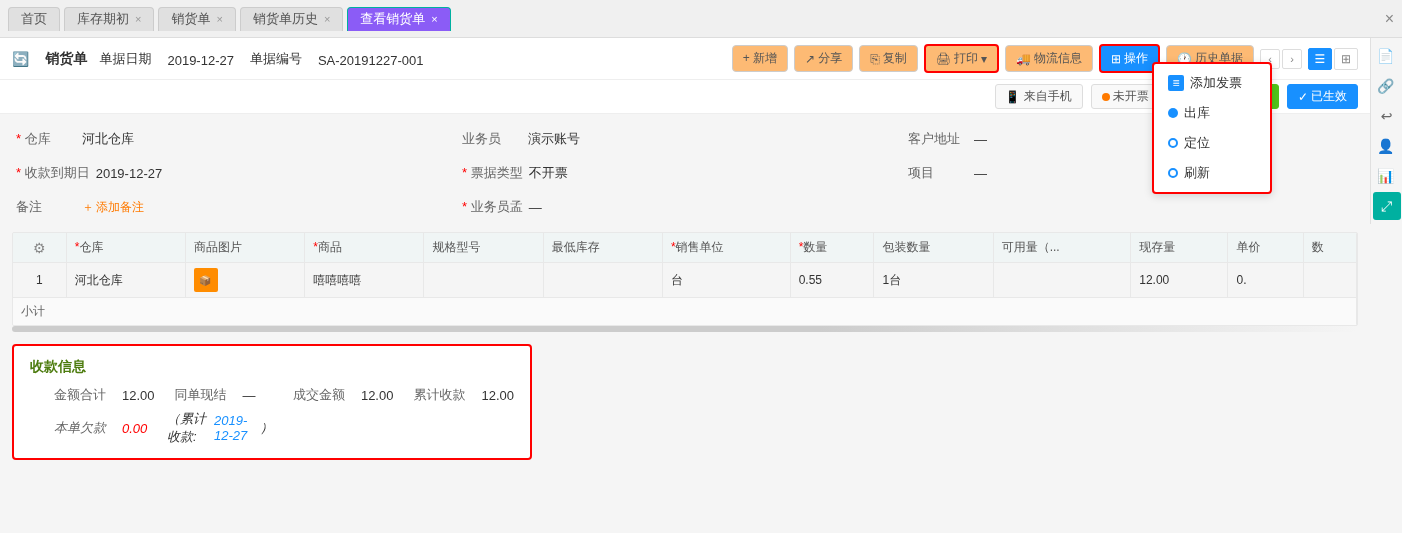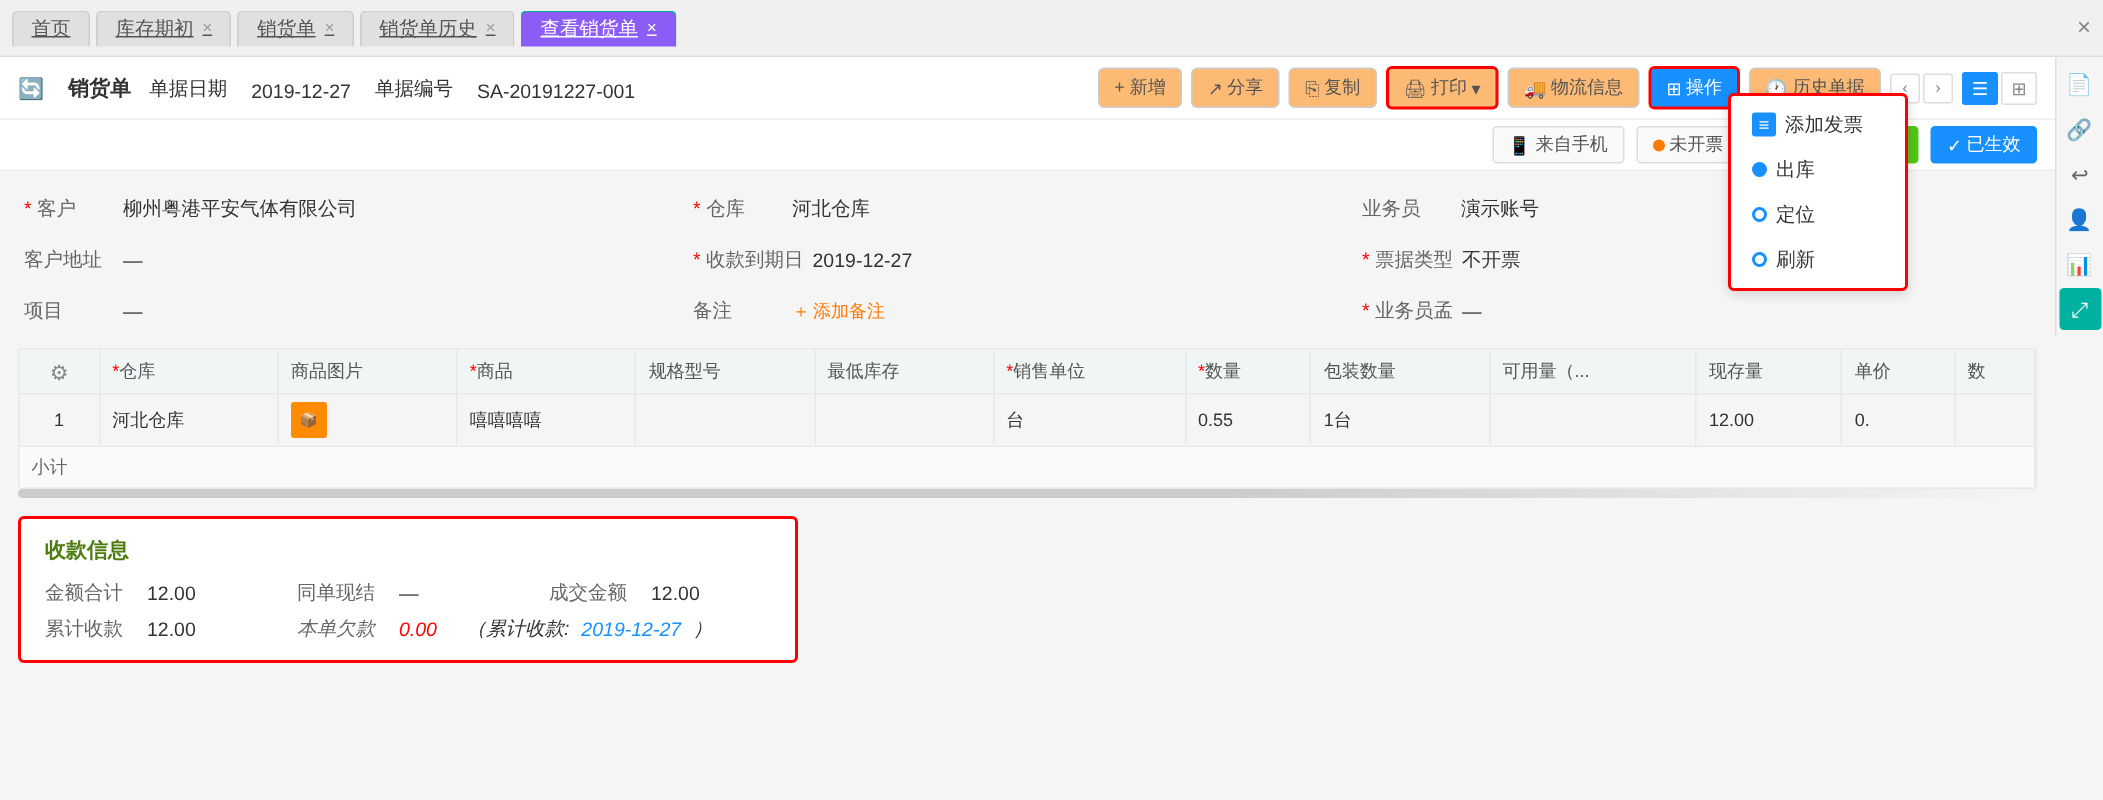--- a/index.html
+++ b/index.html
@@ -6,21 +6,21 @@
     body { font-family: 'Microsoft YaHei', Arial, sans-serif; font-size: 13px; color: #333; background: #f5f5f5; }
 
     
     .tab-bar {
       display: flex; align-items: center; background: #f0f0f0; border-bottom: 1px solid #ddd;
       padding: 0 8px; height: 38px; position: relative;
     }
     .tab {
       display: flex; align-items: center; padding: 0 12px; height: 24px; cursor: pointer;
       font-size: 13px; color: #555; background: #e0e0e0; border-radius: 4px 4px 0 0;
-      margin-right: 4px; border: 1px solid #ccc; border-bottom: none; text-decoration: underline;
+      margin-right: 4px; border: 1px solid #ccc; border-bottom: none;
     }
     .tab .tab-close { margin-left: 6px; color: #999; font-size: 11px; cursor: pointer; }
     .tab.highlight { background: #8b5cf6; color: #fff; border-color: #00b0a0; }
     .tab.highlight .tab-close { color: #fff; }
     .tab-bar-close { margin-left: auto; color: #888; cursor: pointer; font-size: 16px; }
 
     
     .doc-header {
       display: flex; align-items: center; padding: 6px 12px; border-bottom: 1px solid #eee;
       background: #fff;
@@ -71,21 +71,21 @@
 
     
     .table-scroll-hint { height: 6px; background: linear-gradient(to right, #ccc 60%, transparent); margin: 0 12px; border-radius: 3px; }
 
     
     .payment-box {
       margin: 12px; border: 2px solid #f00; border-radius: 4px; padding: 12px 16px;
       max-width: 520px; background: #fff;
     }
     .payment-title { font-size: 14px; font-weight: bold; margin-bottom: 10px; color: #4d7c0f; }
-    .payment-grid { display: grid; grid-template-columns: 1fr 1fr 1fr; gap: 6px 20px; }
+    .payment-grid { display: grid; grid-template-columns: 1fr 1fr 1fr 1fr; gap: 6px 20px; margin-left: 24px; }
     .payment-row { display: flex; align-items: center; gap: 8px; font-size: 13px; }
     .payment-label { color: #666; min-width: 60px; }
     .payment-value { color: #333; }
     .payment-value.red { color: #f00; }
     .payment-value.blue { color: #1890ff; }
 
     
     .right-sidebar {
       position: absolute; right: 0; top: 38px; width: 32px; background: #f5f5f5;
       border-left: 1px solid #e0e0e0; display: flex; flex-direction: column; align-items: center;
@@ -217,24 +217,20 @@
         <span>已核销</span>
       </div>
       <div class="status-badge blue">
         <span>✓</span>
         <span>已生效</span>
       </div>
     </div>
 
     <div class="form-area">
 
-      <div class="form-row">
-        <span class="form-label required">客户</span>
-        <span class="form-value">柳州粤港平安气体有限公司</span>
-      </div>
       <div class="form-row">
         <span class="form-label required">仓库</span>
         <span class="form-value">河北仓库</span>
       </div>
       <div class="form-row">
         <span class="form-label">业务员</span>
         <span class="form-value">演示账号</span>
       </div>
 
       <div class="form-row">

